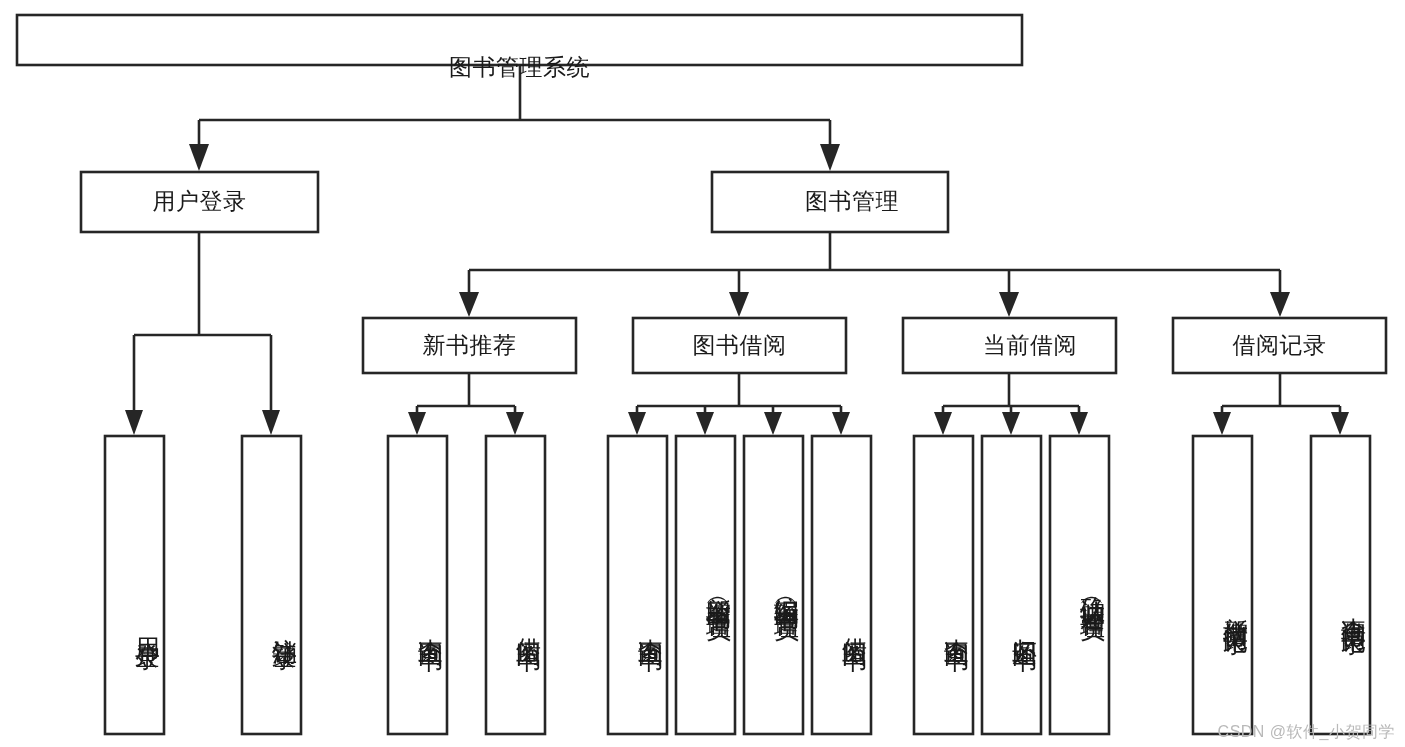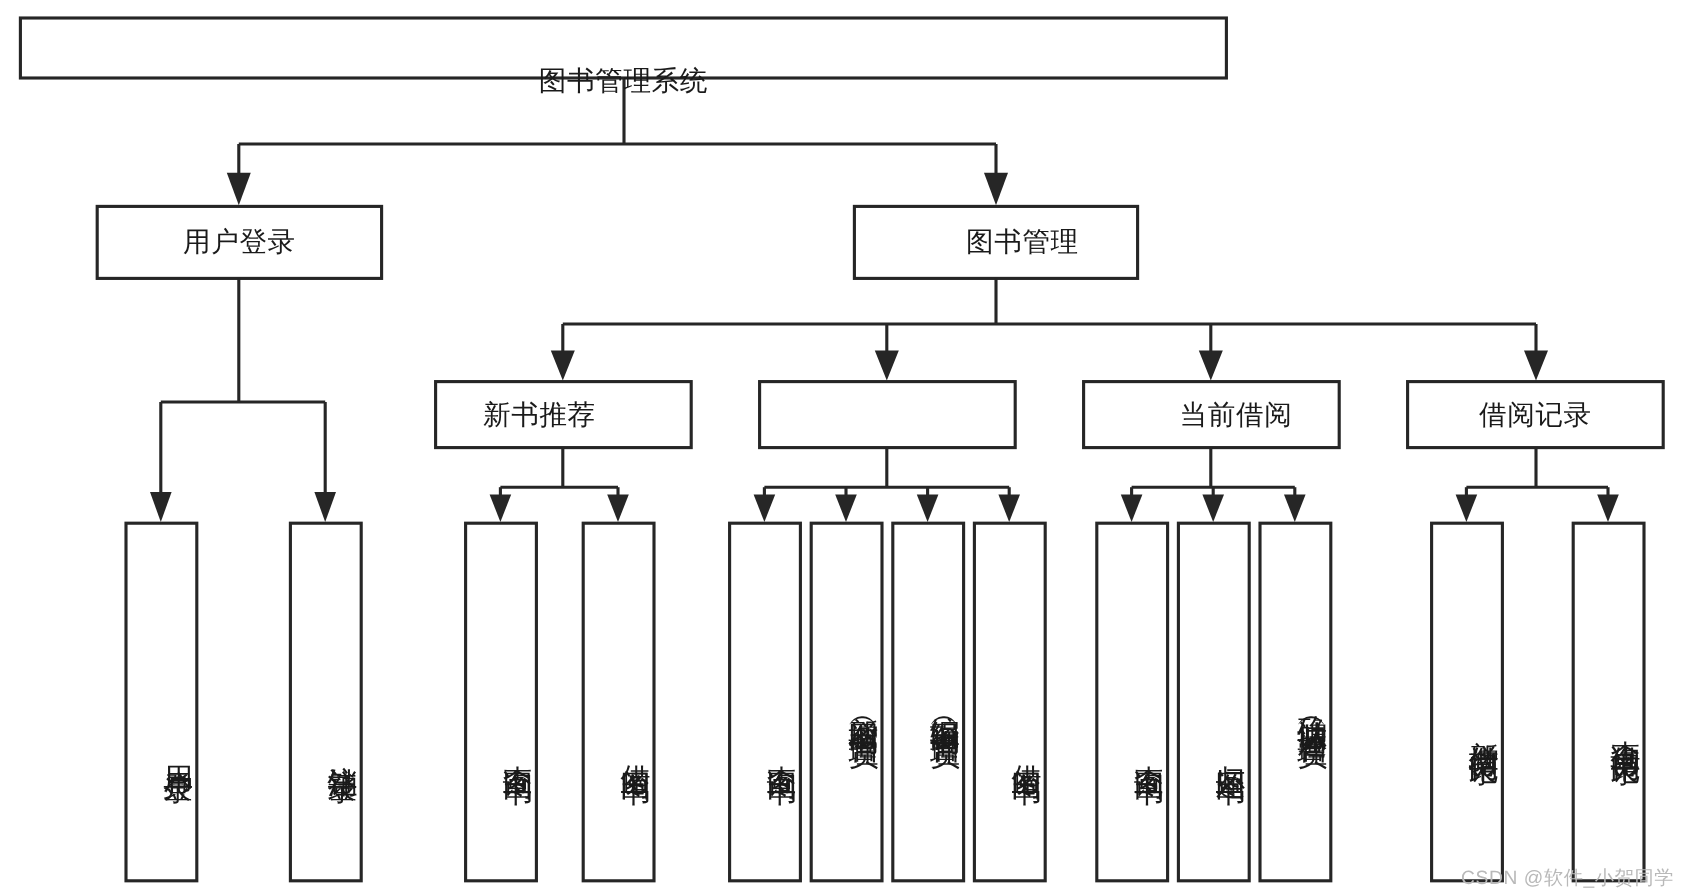--- a/index.html
+++ b/index.html
@@ -170,21 +170,22 @@
     <path class="connector" d="M 1340,406 L 1340,414"></path>
     <polygon class="arrow-head" points="1213,412 1231,412 1222,435"></polygon>
     <polygon class="arrow-head" points="1331,412 1349,412 1340,435"></polygon>
   </svg>
 
   <div class="node-label horizontal" style="left:17px; top:15px; width:1005px; height:50px;margin-top:28px;">图书管理系统</div>
 
   <div class="node-label horizontal" style="left:81px; top:172px; width:237px; height:60px;">用户登录</div>
   <div class="node-label horizontal" style="left:712px; top:172px; width:280px; height:60px;">图书管理</div>
 
-  <div class="node-label horizontal" style="left:343px; top:318px; width:213px; height:55px;">新书推荐</div>
+  <div class="node-label horizontal" style="left:363px; top:318px; width:213px; height:55px;">新书推荐</div>
+  <div class="node-label horizontal" style="left:633px; top:318px; width:213px; height:55px;">图书借阅</div>
   <div class="node-label horizontal" style="left:903px; top:318px; width:254px; height:55px;text-align:center;">当前借阅</div>
   <div class="node-label horizontal" style="left:1173px; top:318px; width:213px; height:55px;">借阅记录</div>
 
   <div class="node-label vertical" style="left:105px; top:436px; width:59px; height:298px; padding-top:78px;">用户登录</div>
   <div class="node-label vertical" style="left:242px; top:436px; width:59px; height:298px; padding-top:78px;">注销登录</div>
 
   <div class="node-label vertical" style="left:388px; top:436px; width:59px; height:298px; padding-top:78px;">查询图书</div>
   <div class="node-label vertical" style="left:486px; top:436px; width:59px; height:298px; padding-top:78px;">借阅图书</div>
 
   <div class="node-label vertical" style="left:608px; top:436px; width:59px; height:298px; padding-top:78px;">查询图书</div>

